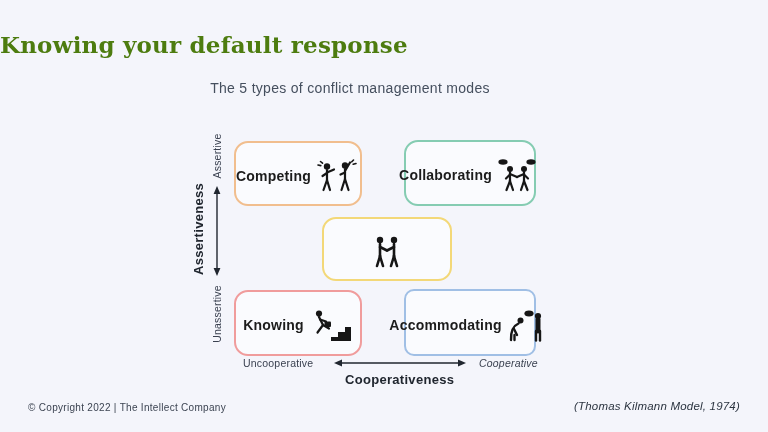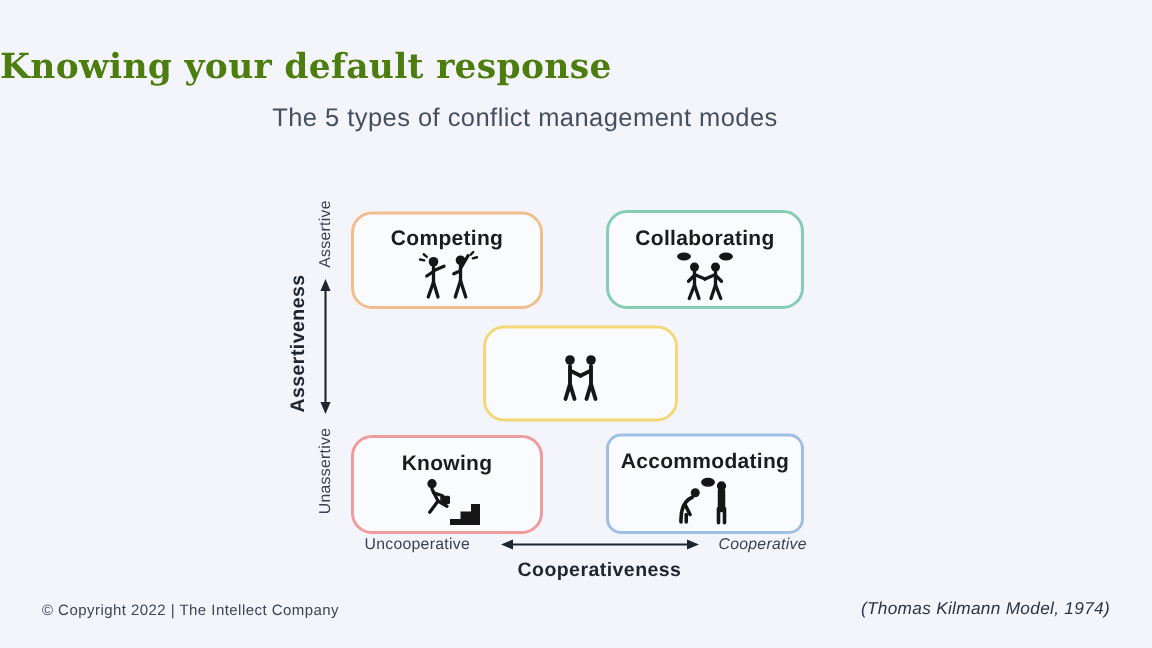--- a/index.html
+++ b/index.html
@@ -13,32 +13,32 @@
   .abs { position: absolute; }
 
   
   .title {
     position: absolute; top: 31px; left: 0; width: 610px;
     font-family: "DejaVu Serif", "Liberation Serif", serif;
     font-weight: 700; font-size: 23px; color: #4d7c0f;
     letter-spacing: 0.2px;
   }
   .subtitle {
-    position: absolute; top: 69px; left: 0; width: 700px;
+    position: absolute; top: 80px; left: 0; width: 700px;
     text-align: center;
-    font-size: 17px; color: #454F5E; letter-spacing: 0.3px;
+    font-size: 14px; color: #454F5E; letter-spacing: 0.3px;
   }
 
   
   .mode-box {
     position: absolute;
     background: #FAFBFE;
     border: 2px solid #ccc;
     border-radius: 14px;
-    display: flex; flex-direction: column;
+    display: flex; flex-direction: row;
     align-items: center; justify-content: center;
     gap: 1px; padding-top: 4px;
   }
   .mode-label {
     font-size: 14px; font-weight: 700; color: #1C1C1C;
     letter-spacing: 0.2px;
   }
   .mode-icon { display: block; }
   .mode-icon svg { display: block; }
 

